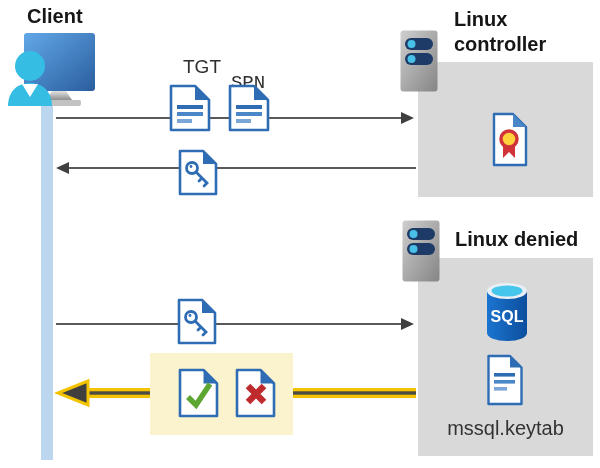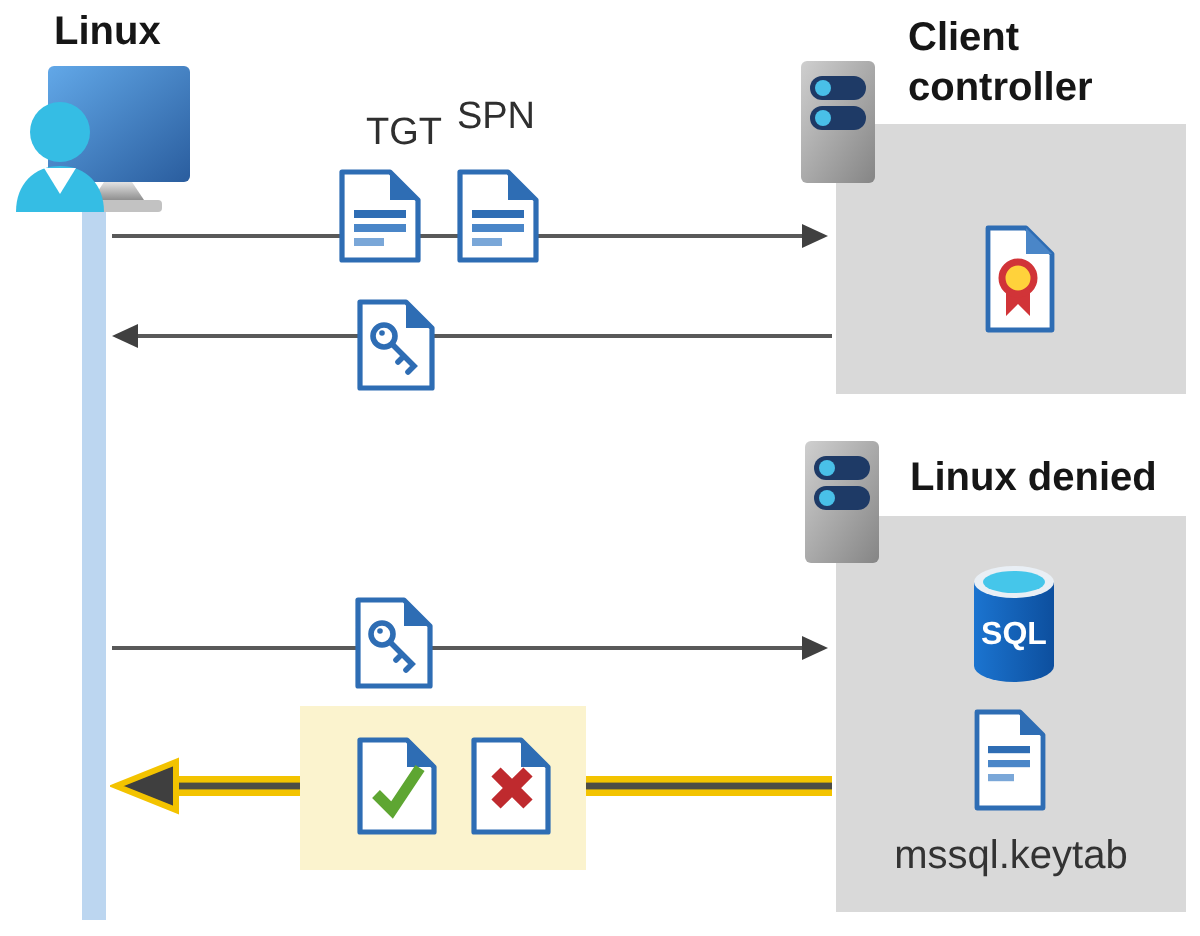--- a/index.html
+++ b/index.html
@@ -18,21 +18,21 @@
   .head-right{width:0;height:0;border-top:6px solid transparent;border-bottom:6px solid transparent;border-left:13px solid #404040;}
   .head-left{width:0;height:0;border-top:6px solid transparent;border-bottom:6px solid transparent;border-right:13px solid #404040;}
   .z1{z-index:1}.z2{z-index:2}.z3{z-index:3}
   svg{display:block;}
 </style>
 </head>
 <body>
 
 <div id="stage">
 
-  <div class="abs title" style="left:27px;top:4px;">Linux</div>
+  <div class="abs title" style="left:27px;top:4px;">Client</div>
 
   <div class="abs timeline" style="left:41px;top:100px;width:12px;height:360px;"></div>
 
   <div class="abs" style="left:8px;top:33px;">
     <svg width="90" height="73" viewBox="0 0 90 73">
       <defs>
         <linearGradient id="monG" x1="0" y1="0" x2="1" y2="1">
           <stop offset="0" stop-color="#62a8e8"></stop>
             <stop offset="1" stop-color="#2a5d9e"></stop>
         </linearGradient>
@@ -44,21 +44,21 @@
       <rect x="16" y="0" width="71" height="58" rx="3" fill="url(#monG)"></rect>
       <polygon points="44,58 58,58 64,67 38,67" fill="url(#stdG)"></polygon>
       <rect x="33" y="67" width="40" height="6" rx="2" fill="#c2c2c2"></rect>
       <circle cx="22" cy="33" r="15" fill="#35bde4"></circle>
       <path d="M0,73 C0,59 9,50 22,50 C35,50 44,59 44,73 Z" fill="#35bde4"></path>
       <polygon points="14,51 30,51 22,64" fill="#ffffff"></polygon>
     </svg>
   </div>
 
   <div class="abs small-label" style="left:180px;top:56px;width:44px;">TGT</div>
-  <div class="abs small-label" style="left:226px;top:48px;width:44px;">SPN</div>
+  <div class="abs small-label" style="left:226px;top:72px;width:44px;font-family:Liberation Mono, monospace;">SPN</div>
 
   <div class="abs line z1" style="left:56px;top:117px;width:346px;"></div>
   <div class="abs head-right z1" style="left:401px;top:112px;"></div>
 
   <div class="abs z3" style="left:168px;top:84px;">
     <svg width="44" height="48" viewBox="0 0 44 48">
       <path d="M3,2 H27 L41,16 V46 H3 Z" fill="#ffffff" stroke="#2e6db4" stroke-width="2.6" stroke-linejoin="round"></path>
       <polygon points="27,2 41,16 27,16" fill="#2e6db4"></polygon>
       <rect x="9" y="21" width="26" height="4" fill="#2e6db4"></rect>
       <rect x="9" y="28" width="26" height="4" fill="#4a86c8"></rect>
@@ -85,21 +85,21 @@
       <polygon points="26,2 39,15 26,15" fill="#2e6db4"></polygon>
       <g stroke="#2e6db4" stroke-width="2.8" fill="none" stroke-linecap="round">
         <circle cx="15" cy="19" r="5.5"></circle>
         <path d="M19,23 L30,34 L27,37 M25,29 L22,32"></path>
       </g>
       <circle cx="14" cy="17.5" r="1.4" fill="#2e6db4"></circle>
     </svg>
   </div>
 
   <div class="abs gray-box" style="left:418px;top:62px;width:175px;height:135px;"></div>
-  <div class="abs title" style="left:454px;top:7px;width:145px;">Client controller</div>
+  <div class="abs title" style="left:454px;top:7px;width:145px;">Linux controller</div>
 
   <div class="abs z2" style="left:400px;top:30px;">
     <svg width="38" height="62" viewBox="0 0 38 62">
       <defs>
         <linearGradient id="srvG1" x1="0" y1="0" x2="1" y2="1">
           <stop offset="0" stop-color="#cfcfcf"></stop>
             <stop offset="1" stop-color="#858585"></stop>
         </linearGradient>
       </defs>
       <rect x="0.5" y="0.5" width="37" height="61" rx="3" fill="url(#srvG1)"></rect>

